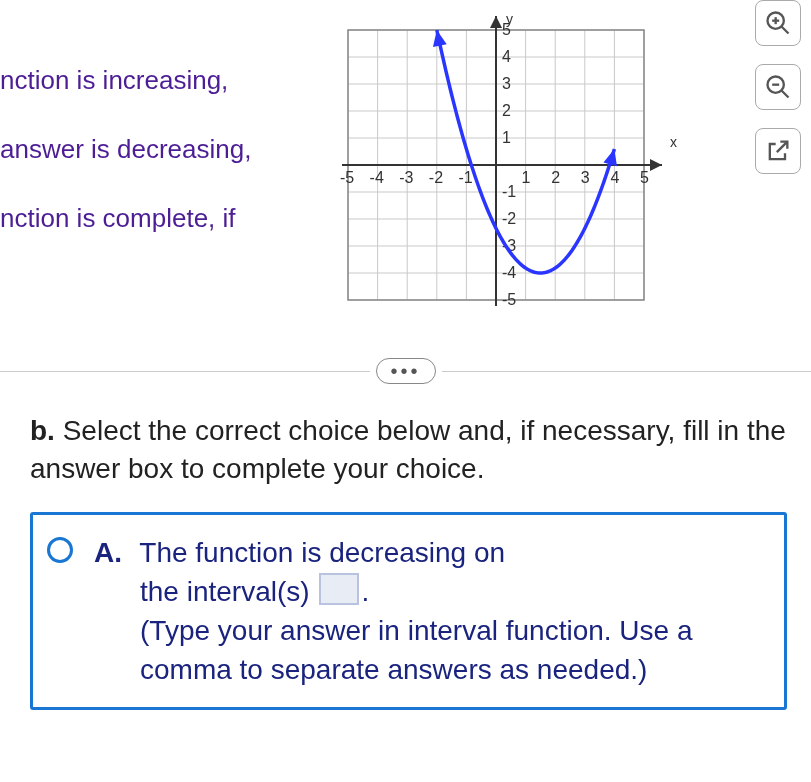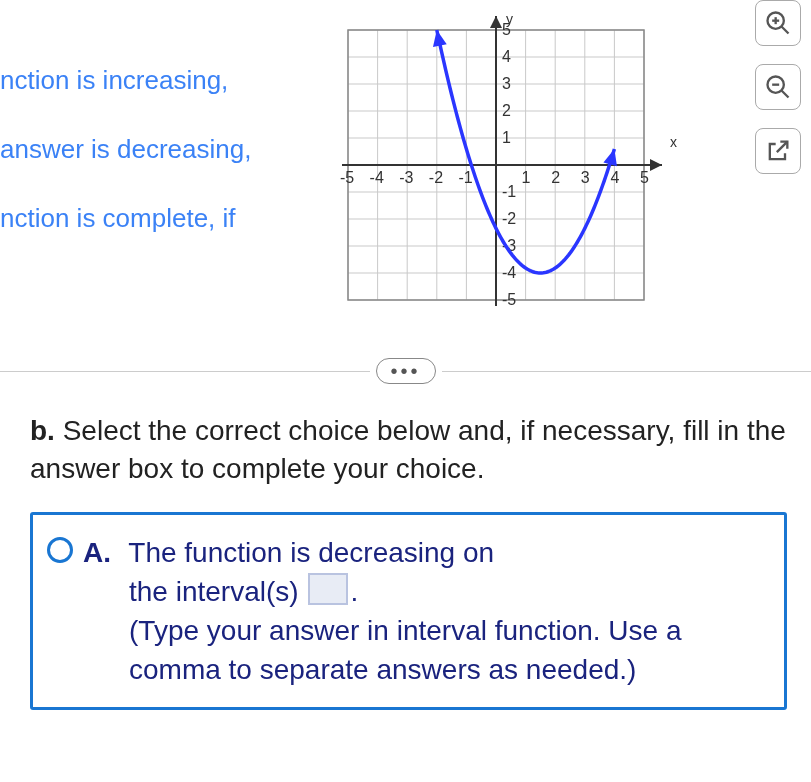--- a/index.html
+++ b/index.html
@@ -1,30 +1,30 @@
 <!DOCTYPE html>
 <html><head>
 <meta charset="utf-8">
 <style>
   *{box-sizing:border-box;margin:0;padding:0}
   body{font-family:Arial,Helvetica,sans-serif;width:811px;height:782px;background:#fff;color:#333;overflow:hidden;position:relative}
   .top-area{display:flex;padding:10px 0 10px 0;position:relative}
   .prompts{flex:0 0 300px;padding-top:55px}
-  .prompt-line{font-size:26px;color:#3b82f6;line-height:1.2;margin-bottom:38px;white-space:nowrap}
+  .prompt-line{font-size:26px;color:#4c1d95;line-height:1.2;margin-bottom:38px;white-space:nowrap}
   .graph-wrap{flex:1;display:flex;justify-content:flex-start;padding-left:8px}
   .tools{position:absolute;right:10px;top:0;display:flex;flex-direction:column;gap:18px}
   .tool-btn{width:46px;height:46px;border:1px solid #aaa;border-radius:8px;background:#fff;display:flex;align-items:center;justify-content:center;cursor:pointer}
   .tool-btn svg{width:28px;height:28px;stroke:#555;fill:none;stroke-width:2}
   .divider-row{display:flex;align-items:center;margin:18px 0 28px 0}
   .divider-line{flex:1;height:1px;background:#ccc}
   .divider-pill{margin:0 6px;border:1px solid #888;border-radius:14px;padding:2px 14px;color:#555;font-size:20px;letter-spacing:3px;line-height:1;cursor:pointer;background:#fff}
   .question{padding:0 24px 0 30px}
   .qtext{font-size:28px;color:#222;line-height:1.35;margin-bottom:24px}
   .qtext .b{font-weight:bold}
-  .choice-box{border:3px solid #1976d2;border-radius:3px;padding:18px 18px 18px 14px;display:flex;gap:10px;align-items:flex-start}
+  .choice-box{border:3px solid #1976d2;border-radius:3px;padding:18px 18px 18px 14px;display:flex;gap:21px;align-items:flex-start}
   .radio{flex:0 0 26px;height:26px;border:3px solid #1976d2;border-radius:50%;margin-top:4px;cursor:pointer;background:#fff}
   .choice-body{flex:1;font-size:28px;line-height:1.4}
   .opt-label{font-weight:bold;color:#1a237e;margin-right:10px}
   .opt-text{color:#1a237e}
   .fill-box{display:inline-block;width:40px;height:32px;border:2px solid #b9c3e0;background:#e8ecf5;vertical-align:-4px;margin:0 2px}
   .hint{color:#1a237e}
   .axis-label{font-family:Arial;font-size:14px;fill:#333}
   .tick-label{font-family:Arial;font-size:16px;fill:#333}
   .curve{stroke:#2a36ff;stroke-width:3.5;fill:none}
   .grid-line{stroke:#c9c9c9;stroke-width:1}

